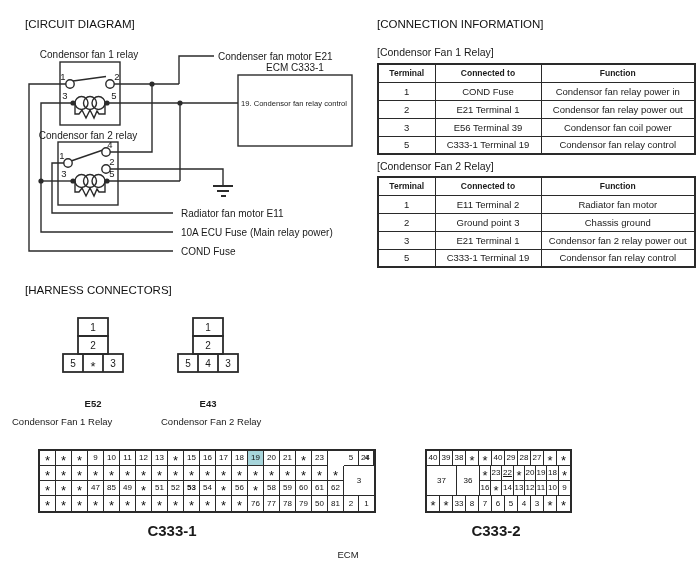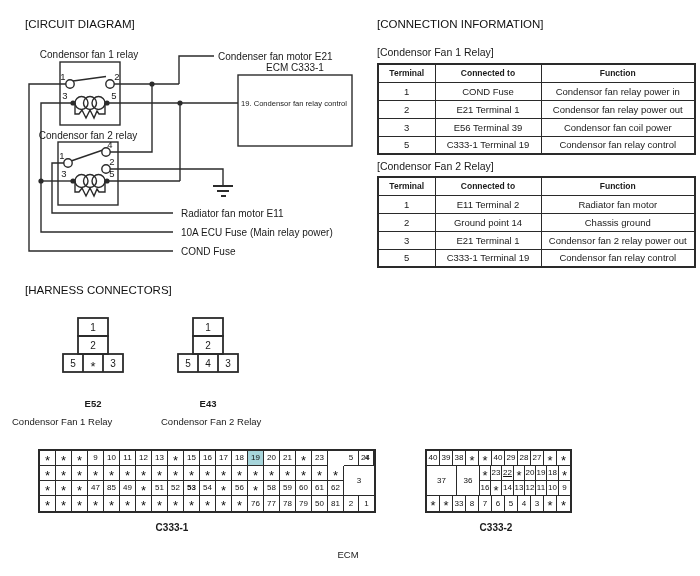--- a/index.html
+++ b/index.html
@@ -25,21 +25,21 @@
   .pcell {
     position:absolute; display:flex; align-items:center; justify-content:center;
     font-size:8px; color:#111;
     border-right:1px solid #2a2a2a; border-bottom:1px solid #2a2a2a;
     line-height:1;
   }
   .pcell.star { font-size:13px; padding-top:4px; }
   .pcell.nob { border-bottom:none; }
   .pcell.nor { border-right:none; }
 
-  .grid-label { font-weight:bold; font-size:10px; text-align:center; white-space:nowrap; }
+  .grid-label { font-weight:bold; font-size:15px; text-align:center; white-space:nowrap; }
   .conn-name { font-size:9.5px; white-space:nowrap; }
   .conn-id { font-weight:bold; font-size:9.5px; text-align:center; white-space:nowrap; }
 </style>
 </head>
 <body>
 
 <div class="abs sec-title" style="left:25px; top:18px">[CIRCUIT DIAGRAM]</div>
 <div class="abs sec-title" style="left:377px; top:18px">[CONNECTION INFORMATION]</div>
 <div class="abs sec-title" style="left:25px; top:284px">[HARNESS CONNECTORS]</div>
 
@@ -177,21 +177,21 @@
       </tr>
     </thead>
   <tbody>
       <tr>
         <td>1</td>
         <td>E11 Terminal 2</td>
         <td>Radiator fan motor</td>
       </tr>
       <tr>
         <td>2</td>
-        <td>Ground point 14</td>
+        <td>Ground point 3</td>
         <td>Chassis ground</td>
       </tr>
       <tr>
         <td>3</td>
         <td>E21 Terminal 1</td>
         <td>Condensor fan 2 relay power out</td>
       </tr>
       <tr>
         <td>5</td>
         <td>C333-1 Terminal 19</td>

